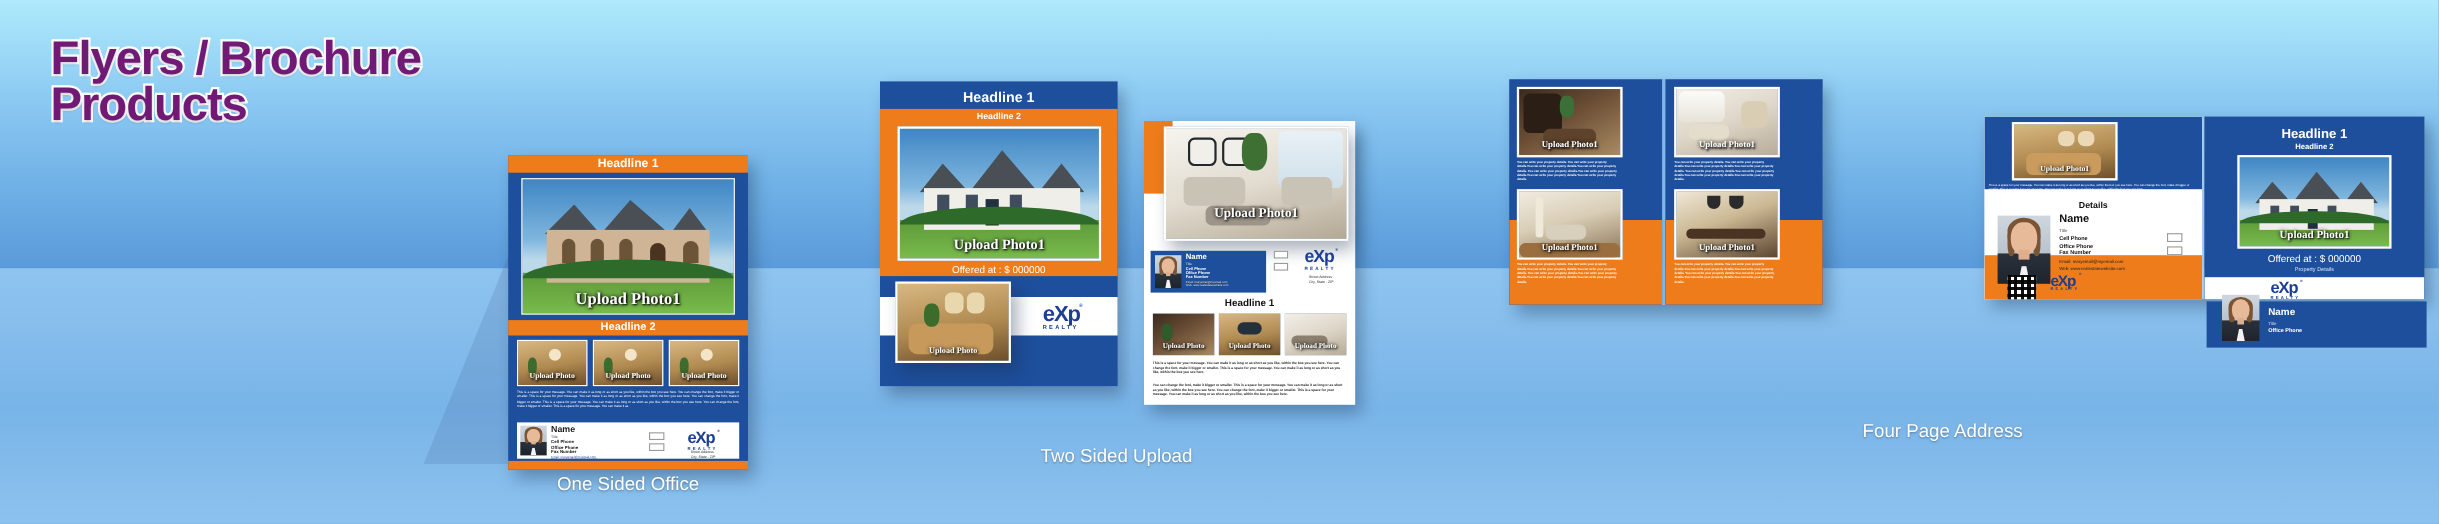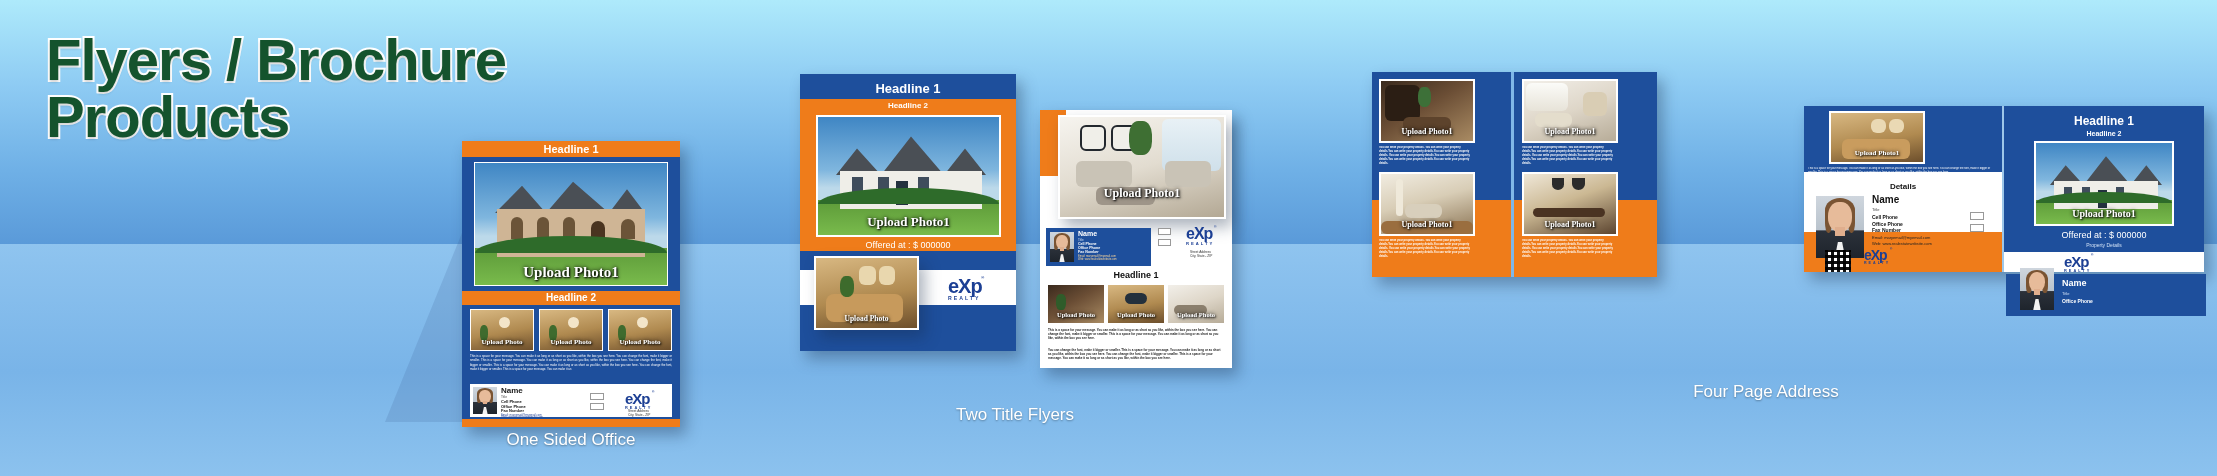--- a/index.html
+++ b/index.html
@@ -12,21 +12,21 @@
   .bg-top{ position:absolute; left:0; top:0; width:2217px; height:244px;
     background:linear-gradient(to bottom,#aeeafb 0%,#8ecbf3 35%,#6fb0e6 70%,#5a9ad9 100%); }
   .bg-bot{ position:absolute; left:0; top:244px; width:2217px; height:232px;
     background:linear-gradient(to bottom,#8fc4ef 0%,#79b4e8 55%,#8cc2ee 100%); }
   .diag{ position:absolute; left:385px; top:232px; width:180px; height:190px;
     background:rgba(60,95,150,.18);
     clip-path: polygon(43% 0%, 100% 0%, 100% 100%, 0% 100%); }
 
   
   .page-title{ position:absolute; left:46px; top:32px; width:520px;
-    font-size:58px; font-weight:bold; line-height:.98; color:#14532d;
+    font-size:43px; font-weight:bold; line-height:.98; color:#701a75;
     letter-spacing:-1px;
     -webkit-text-stroke:4px #ffffff; paint-order:stroke fill;
     text-shadow:0 2px 3px rgba(0,0,0,.18); }
 
   
   .blue{ background:#1e4f9c; }
   .orange{ background:#ef7c1a; }
   .white{ background:#fff; }
   .capt{ position:absolute; color:#fff; font-size:17px; text-align:center;
     width:320px; text-shadow:0 1px 2px rgba(0,0,0,.35); }
@@ -263,21 +263,21 @@
     </div>
     <div class="photo" style="flex:1;">
       <div class="int-b"></div>
       <div class="blob" style="left:10%;top:52%;width:60%;height:28%;background:#8b7f6d;"></div>
       <div class="ph-label" style="font-size:6.5px;bottom:5px;">Upload  Photo</div>
     </div>
   </div>
   <div style="position:absolute;left:8px;top:218px;right:8px;height:17px;overflow:hidden;font-size:3px;line-height:4.2px;color:#1a1a1a;font-weight:bold;">This is a space for your message. You can make it as long or as short as you like, within the box you see here. You can change the font, make it bigger or smaller. This is a space for your message. You can make it as long or as short as you like, within the box you see here.</div>
   <div style="position:absolute;left:8px;top:238px;right:8px;height:17px;overflow:hidden;font-size:3px;line-height:4.2px;color:#1a1a1a;font-weight:bold;">You can change the font, make it bigger or smaller. This is a space for your message. You can make it as long or as short as you like, within the box you see here. You can change the font, make it bigger or smaller. This is a space for your message. You can make it as long or as short as you like, within the box you see here.</div>
 </div>
-<div class="capt" style="left:855px;top:405px;">Two Title Flyers</div>
+<div class="capt" style="left:855px;top:405px;">Two Sided Upload</div>
 
 <div class="shadow" style="position:absolute;left:1372px;top:72px;width:285px;height:205px;display:flex;">
 
   <div style="position:relative;width:139px;height:205px;background:#1e4f9c;overflow:hidden;">
     <div class="orange" style="position:absolute;left:0;right:0;bottom:0;height:77px;"></div>
     <div class="photo" style="position:absolute;left:7px;top:7px;width:96px;height:64px;border:2px solid #fff;">
       <div class="int-dark"></div>
       <div class="blob" style="left:4%;top:6%;width:38%;height:60%;background:#2b1e14;"></div>
       <div class="blob" style="left:40%;top:10%;width:14%;height:34%;background:#3d7038;border-radius:40%;"></div>
       <div class="blob" style="left:24%;top:60%;width:52%;height:24%;background:#5d432c;"></div>

